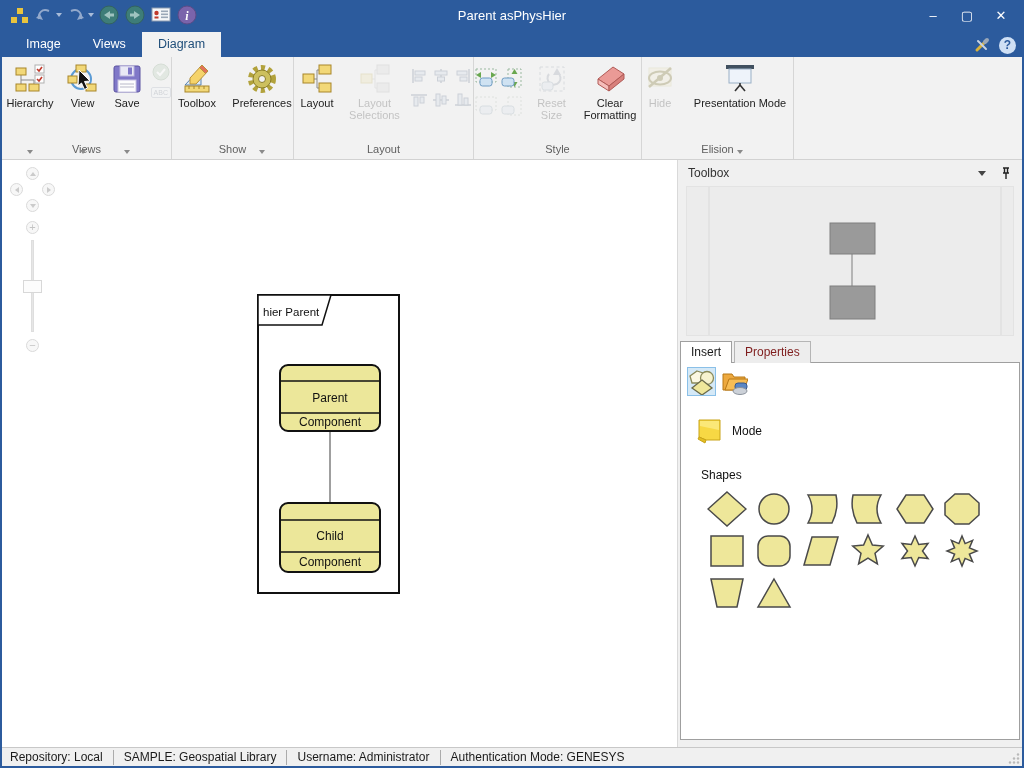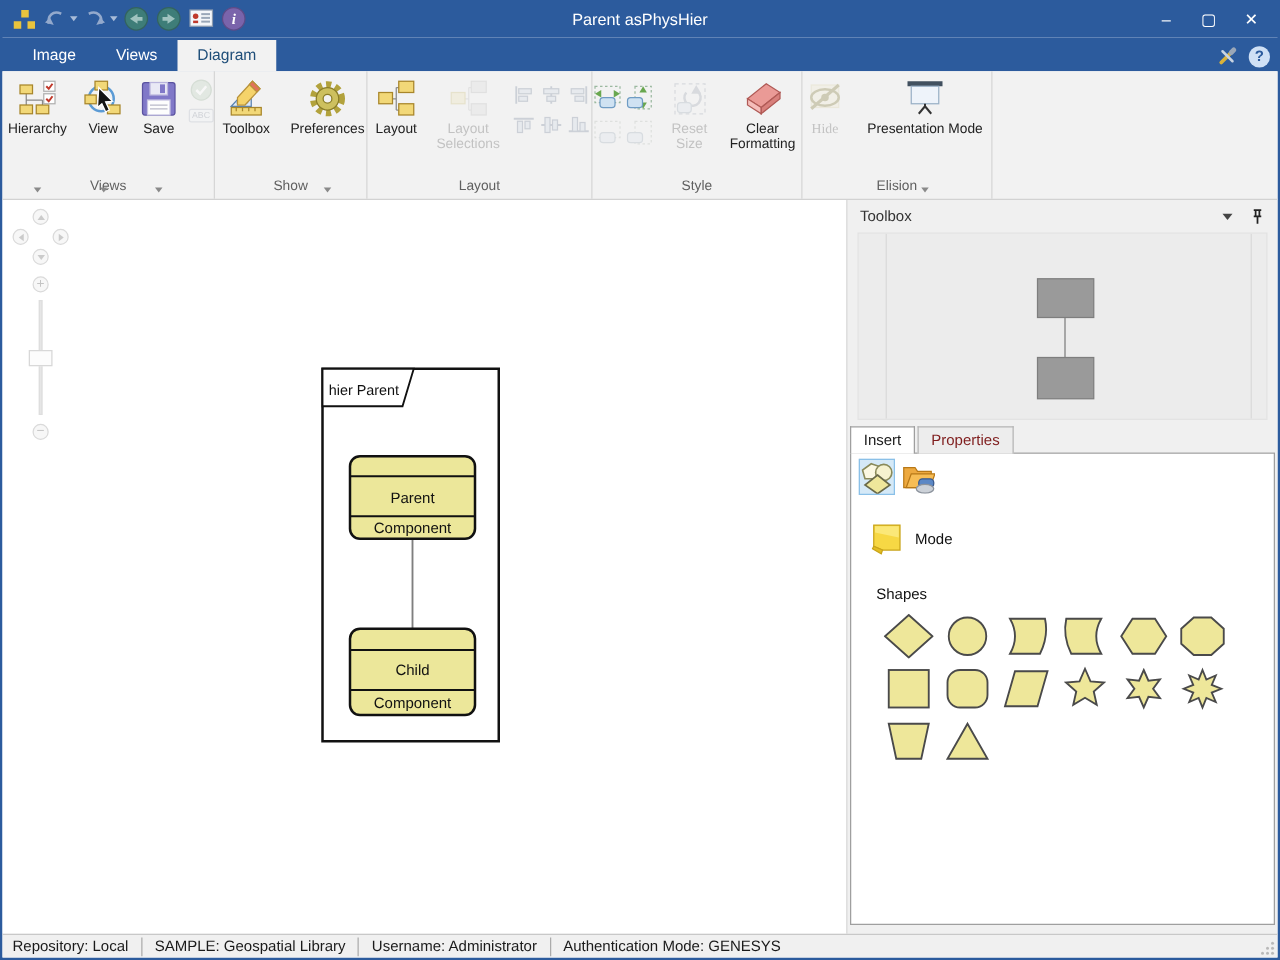--- a/index.html
+++ b/index.html
@@ -415,21 +415,21 @@
               </svg>
           </div>
           <div class="blabel">Clear Formatting</div>
         </div>
       </div>
       <div class="glabel">Style</div>
     </div>
 
     <div class="rgroup" style="width:152px;">
       <div class="rbuttons">
-        <div class="bigbtn disabled" style="width:36px;font-family:Liberation Serif, serif;">
+        <div class="bigbtn disabled" style="width:36px;">
           <div class="bicon">
             <svg width="30" height="28">
                 <rect x="4" y="3" width="22" height="18" fill="#efe7c9" stroke="#d8cf9f" opacity="0.6"></rect>
                 <ellipse cx="15" cy="13" rx="11" ry="6.5" fill="none" stroke="#a39e6e" stroke-width="2"></ellipse>
                 <circle cx="15" cy="13" r="3" fill="#a39e6e"></circle>
                 <line x1="4" y1="22" x2="26" y2="3" stroke="#a39e6e" stroke-width="2.5"></line>
               </svg>
           </div>
           <div class="blabel">Hide</div>
         </div>

